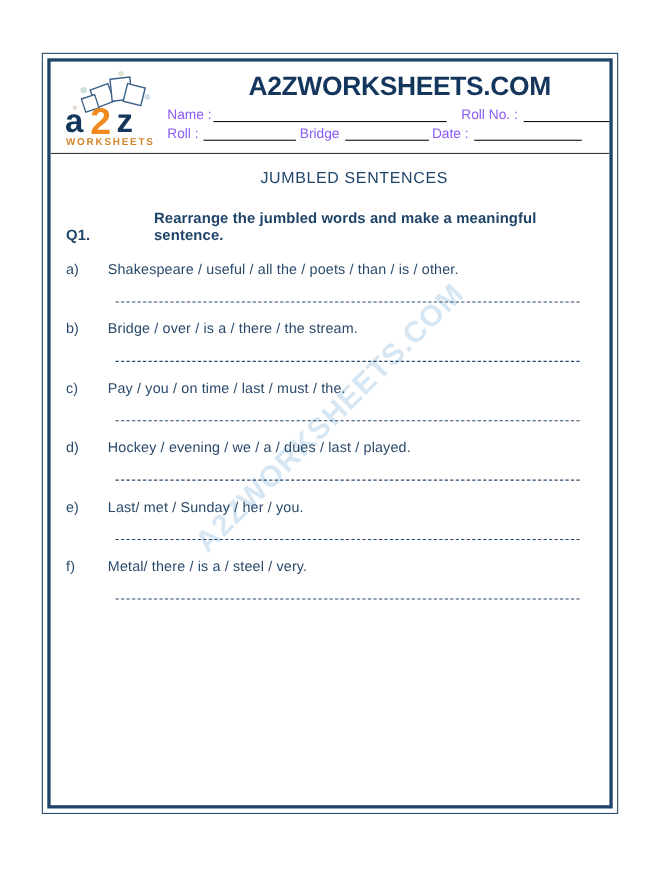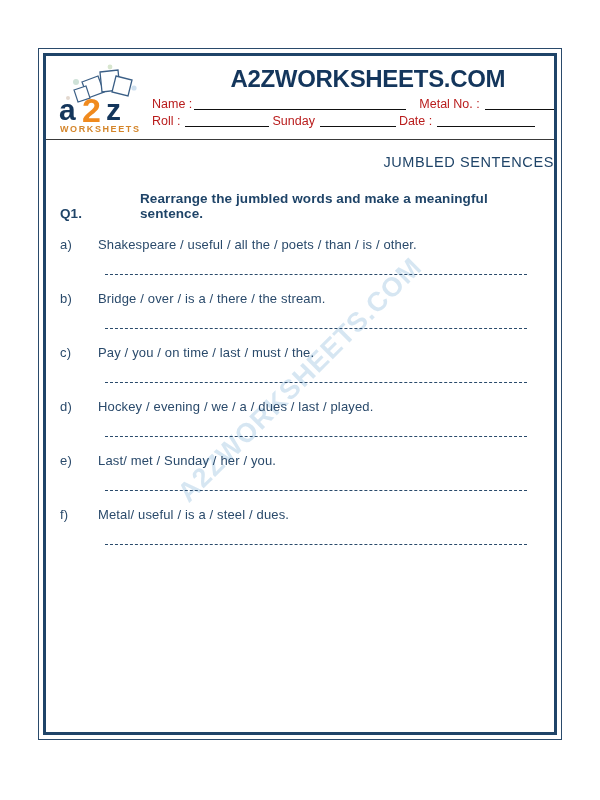--- a/index.html
+++ b/index.html
@@ -90,24 +90,24 @@
     font-size: 24px;
     font-weight: bold;
     color: #14365c;
     letter-spacing: -0.3px;
     line-height: 1;
     margin: 3px 0 6px 0;
   }
 
   .field-row {
     display: flex;
-    align-items: flex-start;
+    align-items: flex-end;
     font-family: "Liberation Sans", sans-serif;
     font-size: 12.5px;
-    color: #b91c1c;
+    color: #8b5cf6;
     margin-bottom: 3px;
     white-space: nowrap;
   }
   .field-label { padding-right: 2px; }
   .rule {
     border-bottom: 1px solid #111111;
     height: 12px;
     margin: 0 3px;
   }
   .rule.name   { width: 212px; margin-left: 0px; }
@@ -118,21 +118,21 @@
   .spacer-sm { width: 10px; }
 
   
   .body-area {
     position: relative;
     z-index: 6;
     padding: 0;
   }
 
   .worksheet-title {
-    text-align: right;
+    text-align: center;
     font-family: "Liberation Sans", sans-serif;
     font-size: 14.5px;
     font-weight: normal;
     color: #1f4468;
     letter-spacing: 0.6px;
     margin: 14px 0 0 0;
     padding-left: 44px;
   }
 
   .question-line {
@@ -209,28 +209,28 @@
         </svg>
       </div>
 
       <div class="header-right">
         <div class="brand-title">A2ZWORKSHEETS.COM</div>
 
         <div class="field-row">
           <span class="field-label">Name :</span>
           <span class="rule name"></span>
           <span class="spacer-sm"></span>
-          <span class="field-label">Metal No. :</span>
+          <span class="field-label">Roll No. :</span>
           <span class="rule roll"></span>
         </div>
 
         <div class="field-row">
           <span class="field-label">Roll :</span>
           <span class="rule class"></span>
-          <span class="field-label">Sunday</span>
+          <span class="field-label">Bridge</span>
           <span class="rule section"></span>
           <span class="field-label">Date :</span>
           <span class="rule date"></span>
         </div>
       </div>
     </div>
 
     <div class="body-area">
 
       <div class="worksheet-title">JUMBLED SENTENCES</div>
@@ -276,20 +276,20 @@
         <div class="item-row">
           <span class="item-label">e)</span>
           <span class="item-text">Last/ met / Sunday / her / you.</span>
         </div>
         <div class="answer-line"></div>
       </div>
 
       <div class="item">
         <div class="item-row">
           <span class="item-label">f)</span>
-          <span class="item-text">Metal/ useful / is a / steel / dues.</span>
+          <span class="item-text">Metal/ there / is a / steel / very.</span>
         </div>
         <div class="answer-line"></div>
       </div>
 
     </div>
   </div>
 </div>
 
 </body></html>

